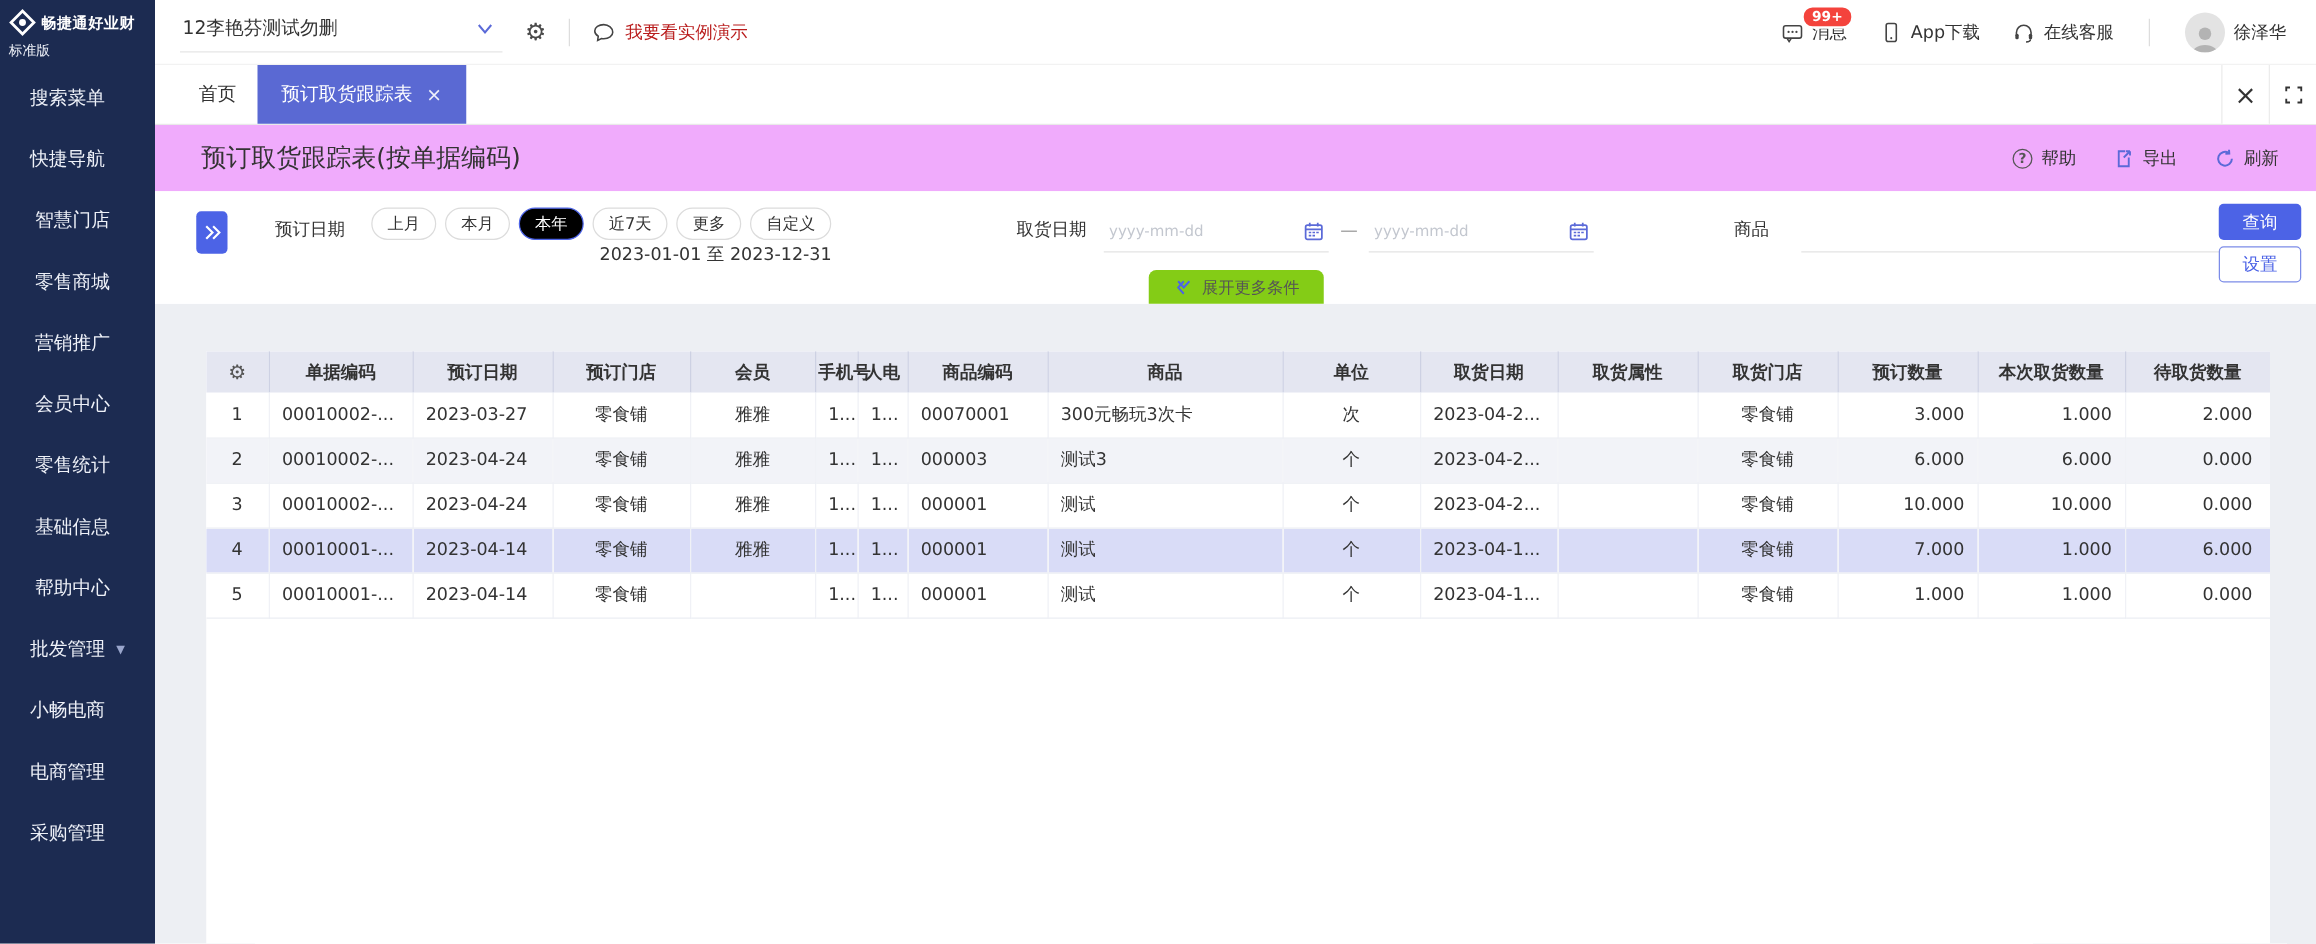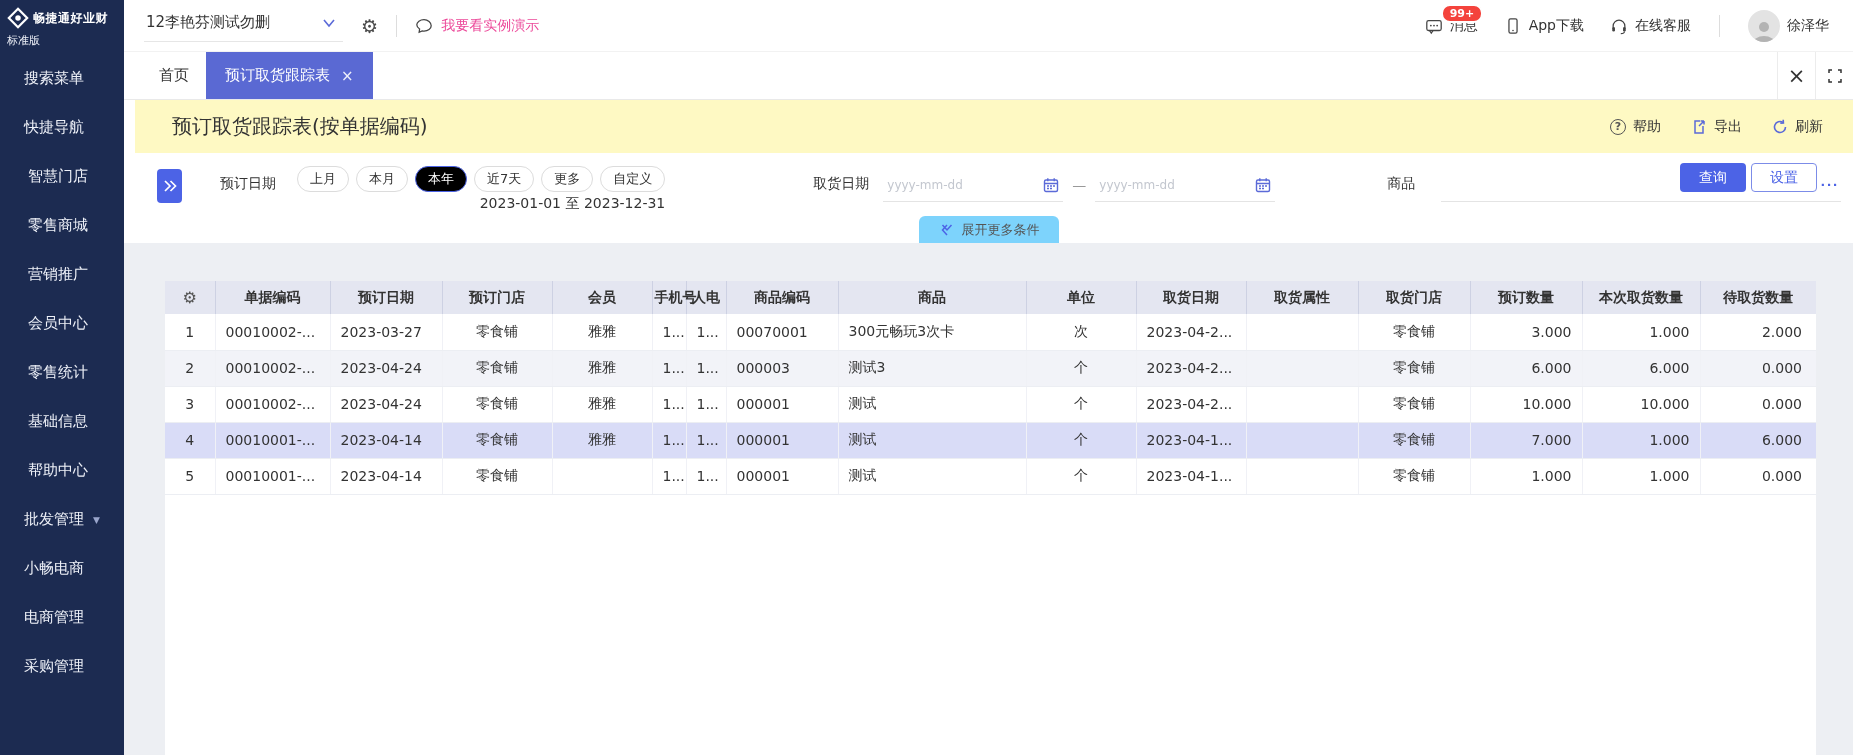--- a/index.html
+++ b/index.html
@@ -16,45 +16,45 @@
   .side-nav { margin-top:2px; }
   .side-item { height:49px; display:flex; align-items:center; padding-left:24px; color:#eef1f8;
     font-size:15px; cursor:pointer; white-space:nowrap; }
   .side-item.sub { padding-left:28px; }
   .side-item .tri { font-size:9px; color:#9aa6cc; margin-left:9px; }
 
   
   .main { flex:1; display:flex; flex-direction:column; min-width:0; }
 
   .topbar { height:52px; background:#fff; display:flex; align-items:center; padding:0 24px 0 20px; border-bottom:1px solid #f2f2f2; }
-  .account { display:flex; align-items:center; gap:51px; border-bottom:1px solid #e6e6e6; padding:4px 6px 9px 2px; }
+  .account { display:flex; align-items:center; gap:110px; border-bottom:1px solid #e6e6e6; padding:4px 6px 9px 2px; }
   .account-name { font-size:15px; color:#333; }
   .chev { color:#5b6ad8; }
   .icon16 { width:16px; height:16px; display:block; }
   .icon18 { width:18px; height:18px; display:block; }
   .tb-gear { font-family:"DejaVu Sans",sans-serif; font-size:19px; color:#4a4a4a; margin-left:18px; cursor:pointer; }
   .vdiv { width:1px; height:22px; background:#ddd; margin:0 18px; }
-  .demo { display:flex; align-items:flex-start; gap:8px; font-size:14px; color:#ec4899; cursor:pointer; }
+  .demo { display:flex; align-items:flex-start; gap:8px; font-size:14px; color:#b91c1c; cursor:pointer; }
   .topbar-right { margin-left:auto; display:flex; align-items:center; gap:26px; }
   .tb-item { display:flex; align-items:center; gap:7px; font-size:14px; color:#333; cursor:pointer; position:relative; }
   .badge { position:absolute; top:-13px; left:16px; background:#f4433c; color:#fff; font-size:11px;
     padding:1px 7px; border-radius:9px; border:2px solid #fff; font-weight:bold; }
   .avatar { width:32px; height:32px; border-radius:50%; background:#e3e3e3; display:flex; align-items:flex-end; justify-content:center; overflow:hidden; }
 
   
   .tabbar { height:48px; background:#fff; border-bottom:1px solid #e9e9e9; display:flex; align-items:stretch; padding-left:18px; position:relative; }
   .tab-home { display:flex; align-items:center; padding:0 17px; font-size:15px; color:#333; cursor:pointer; }
   .tab-active { background:#5a69d3; color:#fff; display:flex; align-items:center; gap:11px; padding:0 19px; font-size:15px; cursor:pointer; }
   .tab-close { font-size:15px; opacity:.9; cursor:pointer; }
   .tab-tools { position:absolute; right:0; top:0; bottom:0; display:flex; background:#fff; }
   .tool-cell { width:38px; display:flex; align-items:center; justify-content:center; border-left:1px solid #ececec; color:#333; cursor:pointer; }
   .tool-close { font-size:21px; color:#333; }
 
   
-  .titlebar { height:53px; background:#fef9c3; display:flex; align-items:center; padding:0 30px 0 37px;margin-left:11px; }
+  .titlebar { height:53px; background:#f0abfc; display:flex; align-items:center; padding:0 30px 0 37px; }
   .page-title { font-size:20px; color:#333; }
   .title-actions { margin-left:auto; display:flex; align-items:center; gap:30px; }
   .t-action { display:flex; align-items:center; gap:7px; font-size:14px; color:#333; cursor:pointer; }
   .qcircle { width:16px; height:16px; border:1.4px solid #555; border-radius:50%; font-size:11px; display:flex;
     align-items:center; justify-content:center; color:#555; font-weight:bold; }
   .blueic { color:#5b6ad8; }
 
   
   .filter-panel { background:#fff; height:90px; position:relative; display:flex; align-items:flex-start; padding:13px 0 0 33px; }
   .collapse-btn { width:25px; height:34px; background:#4c63e6; border:none; border-radius:4px; color:#fff;
@@ -69,25 +69,25 @@
   .range-text { margin-top:3px; font-size:14px; color:#333;text-align:right; }
   .pk-group { display:flex; margin-left:148px; }
   .date-box { width:180px; height:33px; border-bottom:1px solid #e4e4e4; display:flex; align-items:center;
     margin:3px 0 0 14px; padding:0 4px; cursor:text; }
   .date-ph { flex:1; font-size:12px; color:#c3c7cf; }
   .dash { margin:11px 9px 0; color:#999; font-size:14px; }
   .pr-group { display:flex; margin-left:112px; }
   .product-box { width:400px; height:33px; border-bottom:1px solid #e4e4e4; margin:3px 0 0 26px; position:relative; cursor:text; }
   .ellipsis-btn { position:absolute; right:2px; top:3px; color:#4c63e6; font-weight:bold; letter-spacing:2px;
     font-size:15px; cursor:pointer; background:none; border:none; }
-  .filter-buttons { position:absolute; right:36px; top:10px; display:flex; flex-direction:row; gap:5px; }
+  .filter-buttons { position:absolute; right:12px; top:10px; display:flex; flex-direction:column; gap:5px; }
   .btn-query { width:66px; height:29px; background:#4c63e6; color:#fff; border:none; border-radius:4px; font-size:14px; cursor:pointer; font-family:inherit; }
   .btn-settings { width:66px; height:29px; background:#fff; color:#4c63e6; border:1px solid #7c8ce8; border-radius:4px; font-size:14px; cursor:pointer; font-family:inherit; }
   .expand-bar { position:absolute; bottom:0; left:0; right:0; display:flex; justify-content:center; }
-  .expand-pill { height:27px; background:#7dd3fc; border-radius:6px 6px 0 0; padding:0 19px; display:flex;
+  .expand-pill { height:27px; background:#84cc16; border-radius:6px 6px 0 0; padding:0 19px; display:flex;
     align-items:center; gap:8px; font-size:13px; color:#555; cursor:pointer; }
 
   
   .content { flex:1; background:#edeff3; padding:38px 37px 0 41px; overflow:hidden; }
   .table-card { background:#fff; height:100%; overflow:hidden; }
   table { border-collapse:collapse; table-layout:fixed; width:1651px; }
   thead th { background:#e4e6f1; height:33px; font-size:14px; font-weight:bold; color:#333;
     border-left:1px solid #cdd1e3; white-space:nowrap; text-align:center; overflow:visible; padding:0 2px; cursor:pointer; }
   thead th:first-child { border-left:none; }
   .hdr-gear { font-family:"DejaVu Sans",sans-serif; font-size:16px; color:#555; font-weight:normal; }

